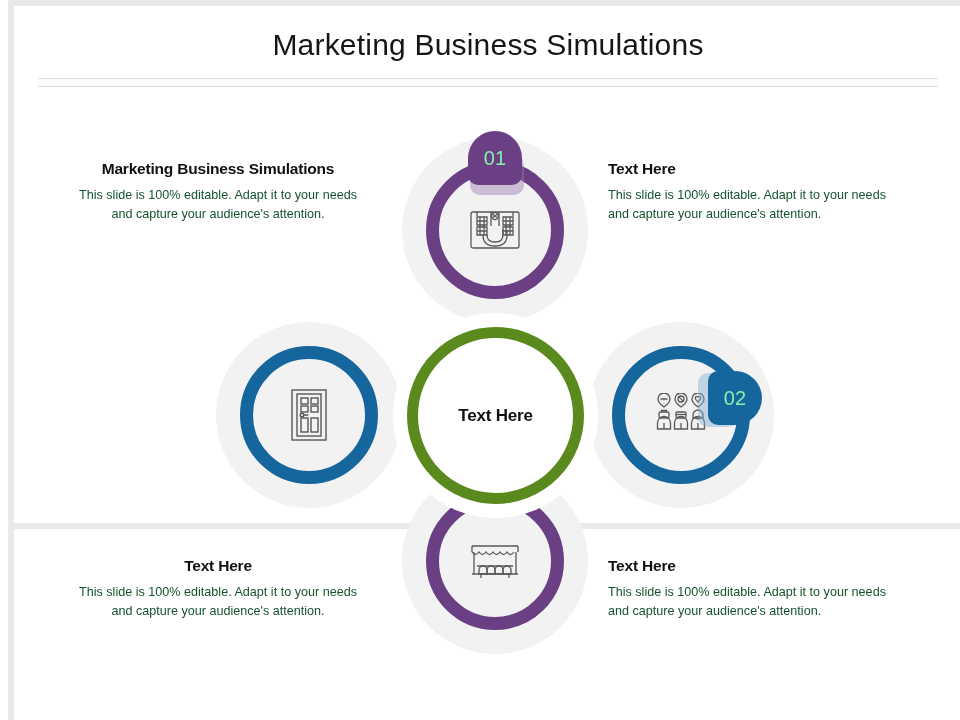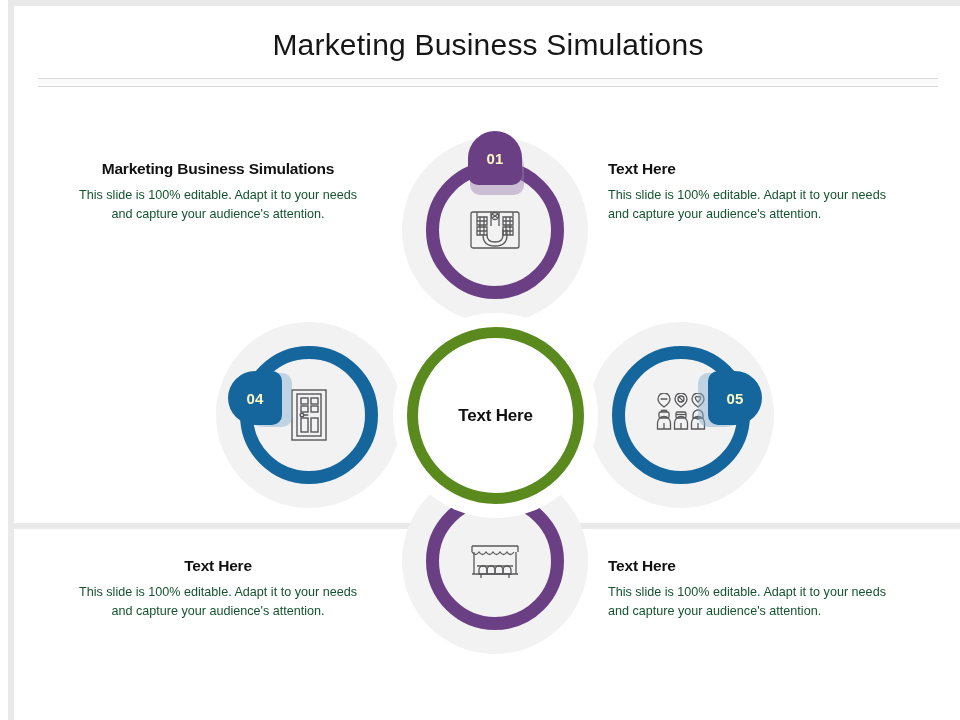--- a/index.html
+++ b/index.html
@@ -187,23 +187,23 @@
     border-radius: 27px 27px 27px 27px;
     opacity: 0.45;
   }
   .badge-main {
     position: absolute;
     width: 54px;
     height: 54px;
     display: flex;
     align-items: center;
     justify-content: center;
-    color: #fef9c3;
-    font-size: 15px;
-    font-weight: bold;
+    color: #86efac;
+    font-size: 20px;
+    font-weight: normal;
     letter-spacing: 0.2px;
   }
 
   
   .badge-01 { left: 265px; top: 6px; }
   .badge-01 .badge-shadow {
     background: #9b7cb0;
     border-radius: 27px 27px 10px 10px;
     transform: translate(2px, 10px);
   }
@@ -372,23 +372,19 @@
       </div>
     </div>
 
     <div class="badge badge-01">
       <div class="badge-shadow"></div>
       <div class="badge-main">01</div>
     </div>
 
     <div class="badge badge-02">
       <div class="badge-shadow"></div>
-      <div class="badge-main">05</div>
-    </div>
-
-
-    <div class="badge badge-04">
-      <div class="badge-shadow"></div>
-      <div class="badge-main">04</div>
-    </div>
+      <div class="badge-main">02</div>
+    </div>
+
+
 
   </div>
 </div>
 
 </body></html>

